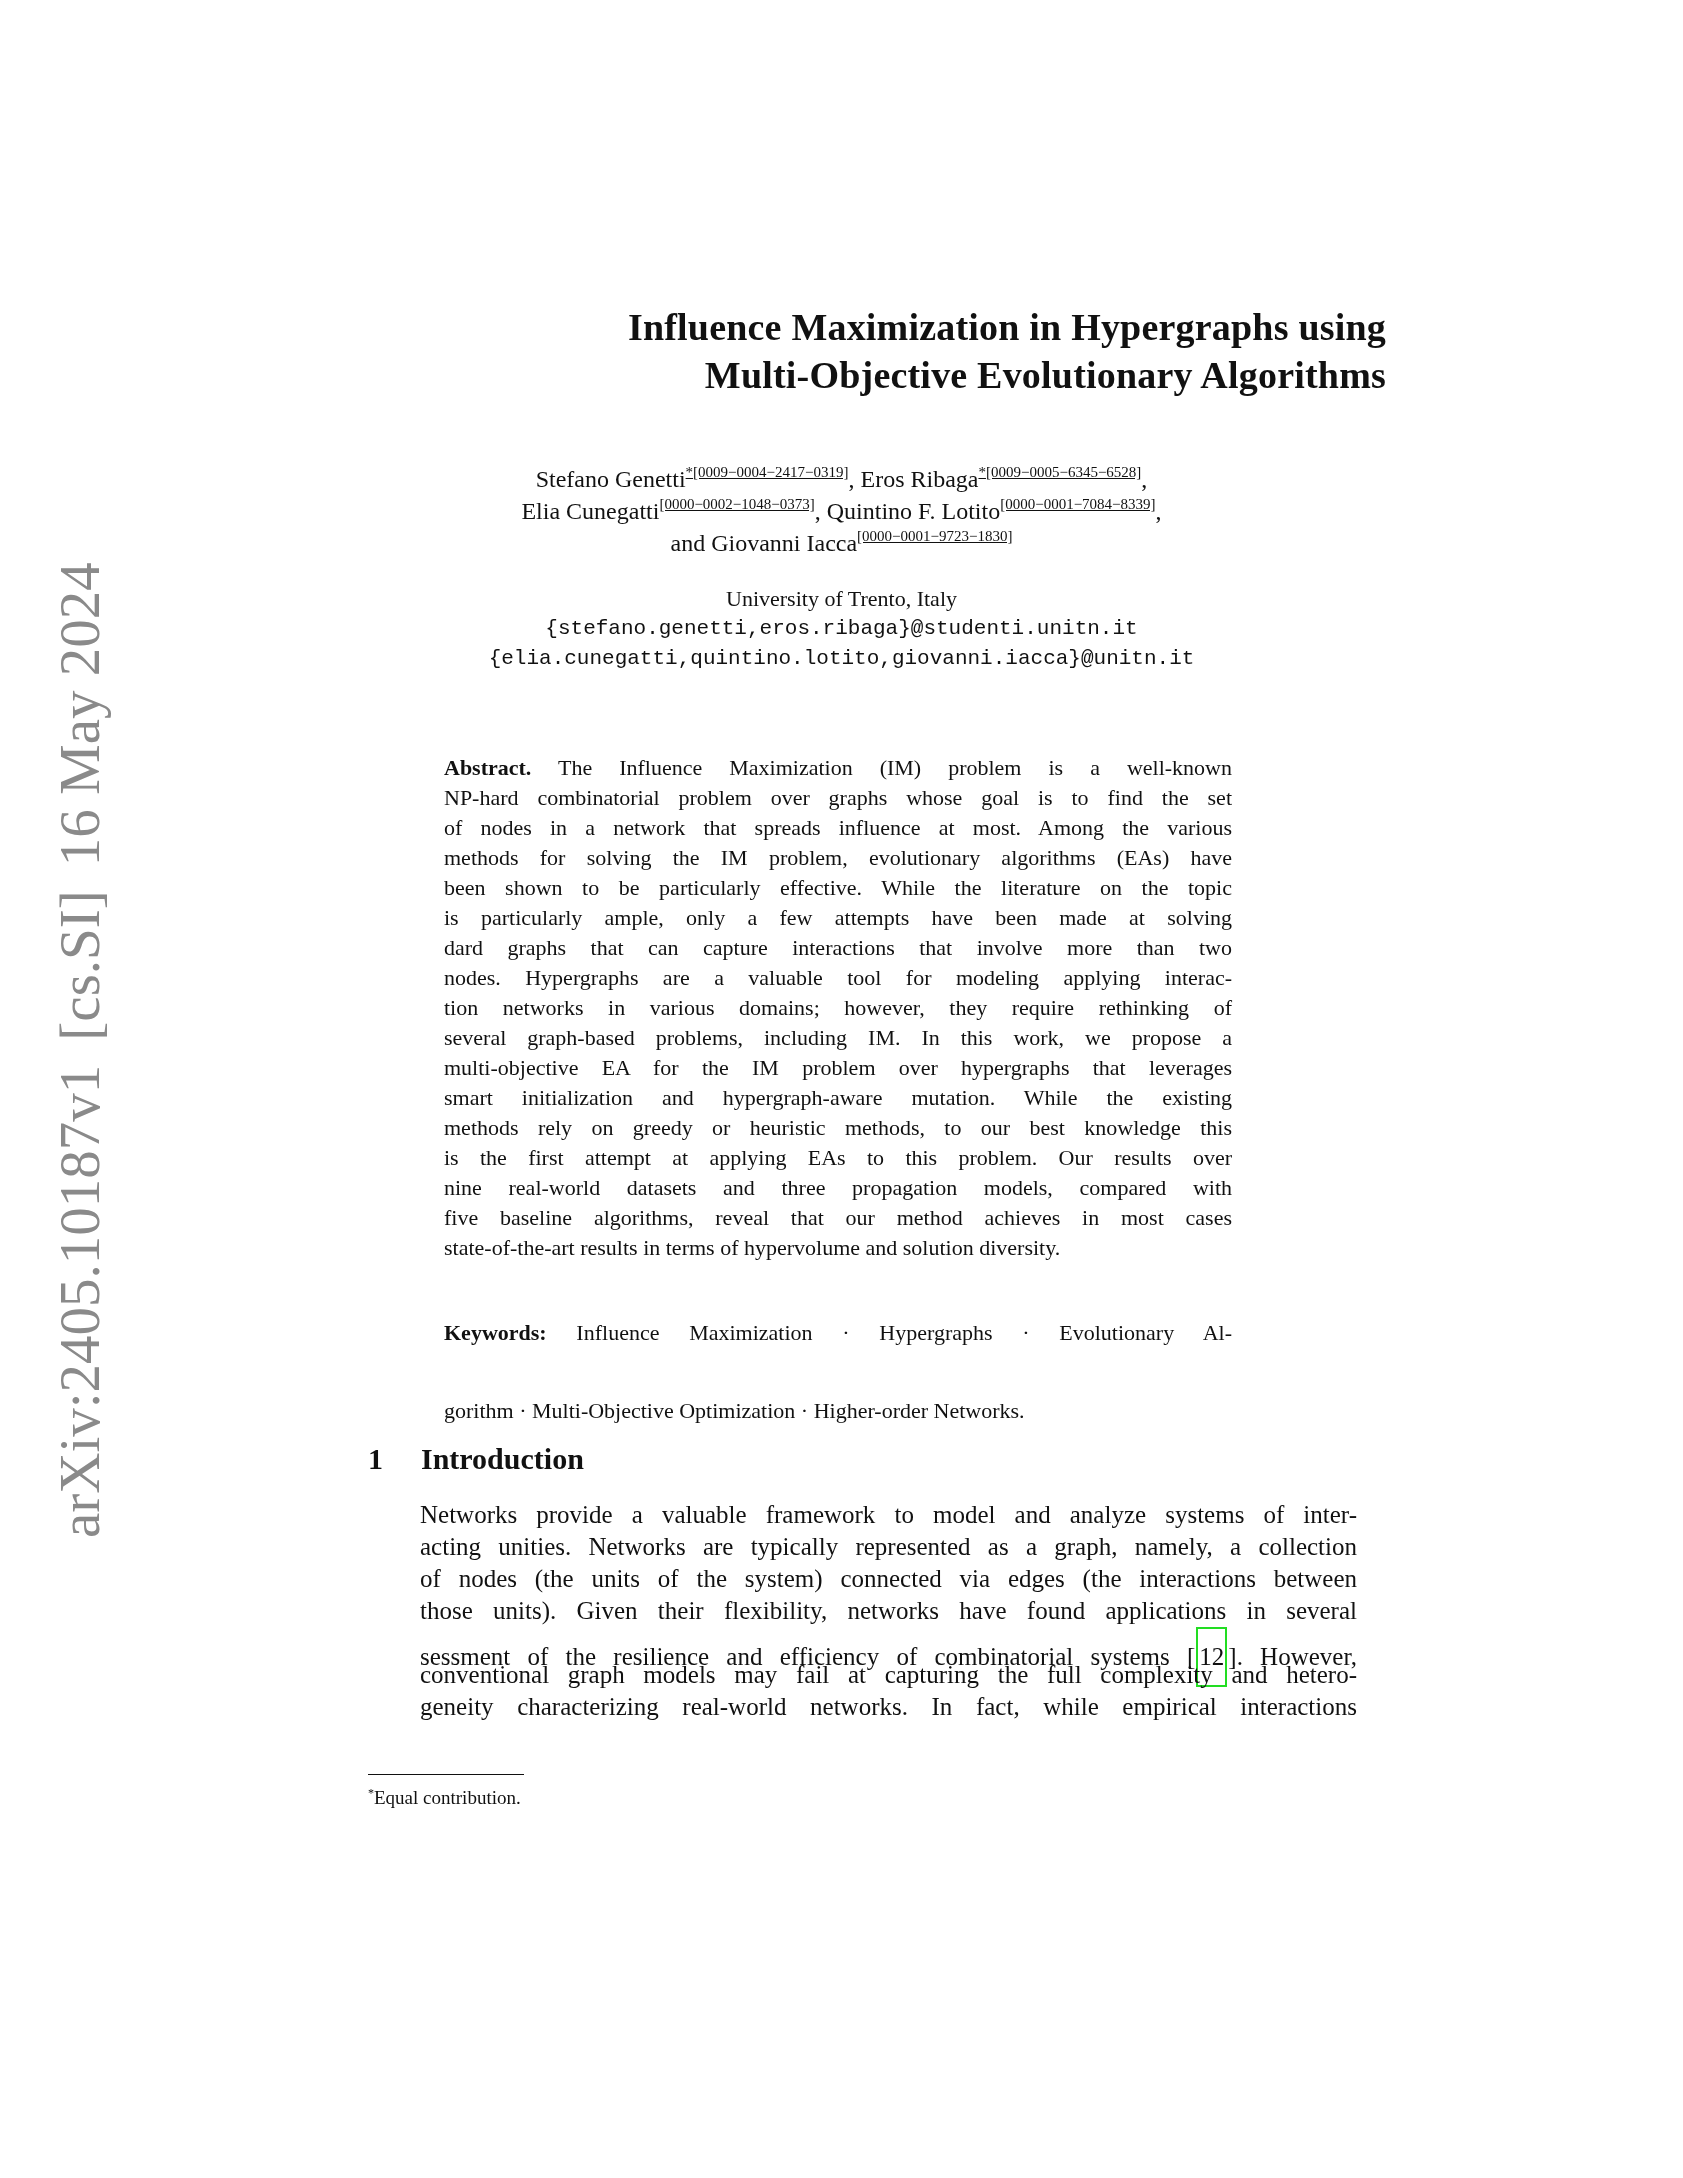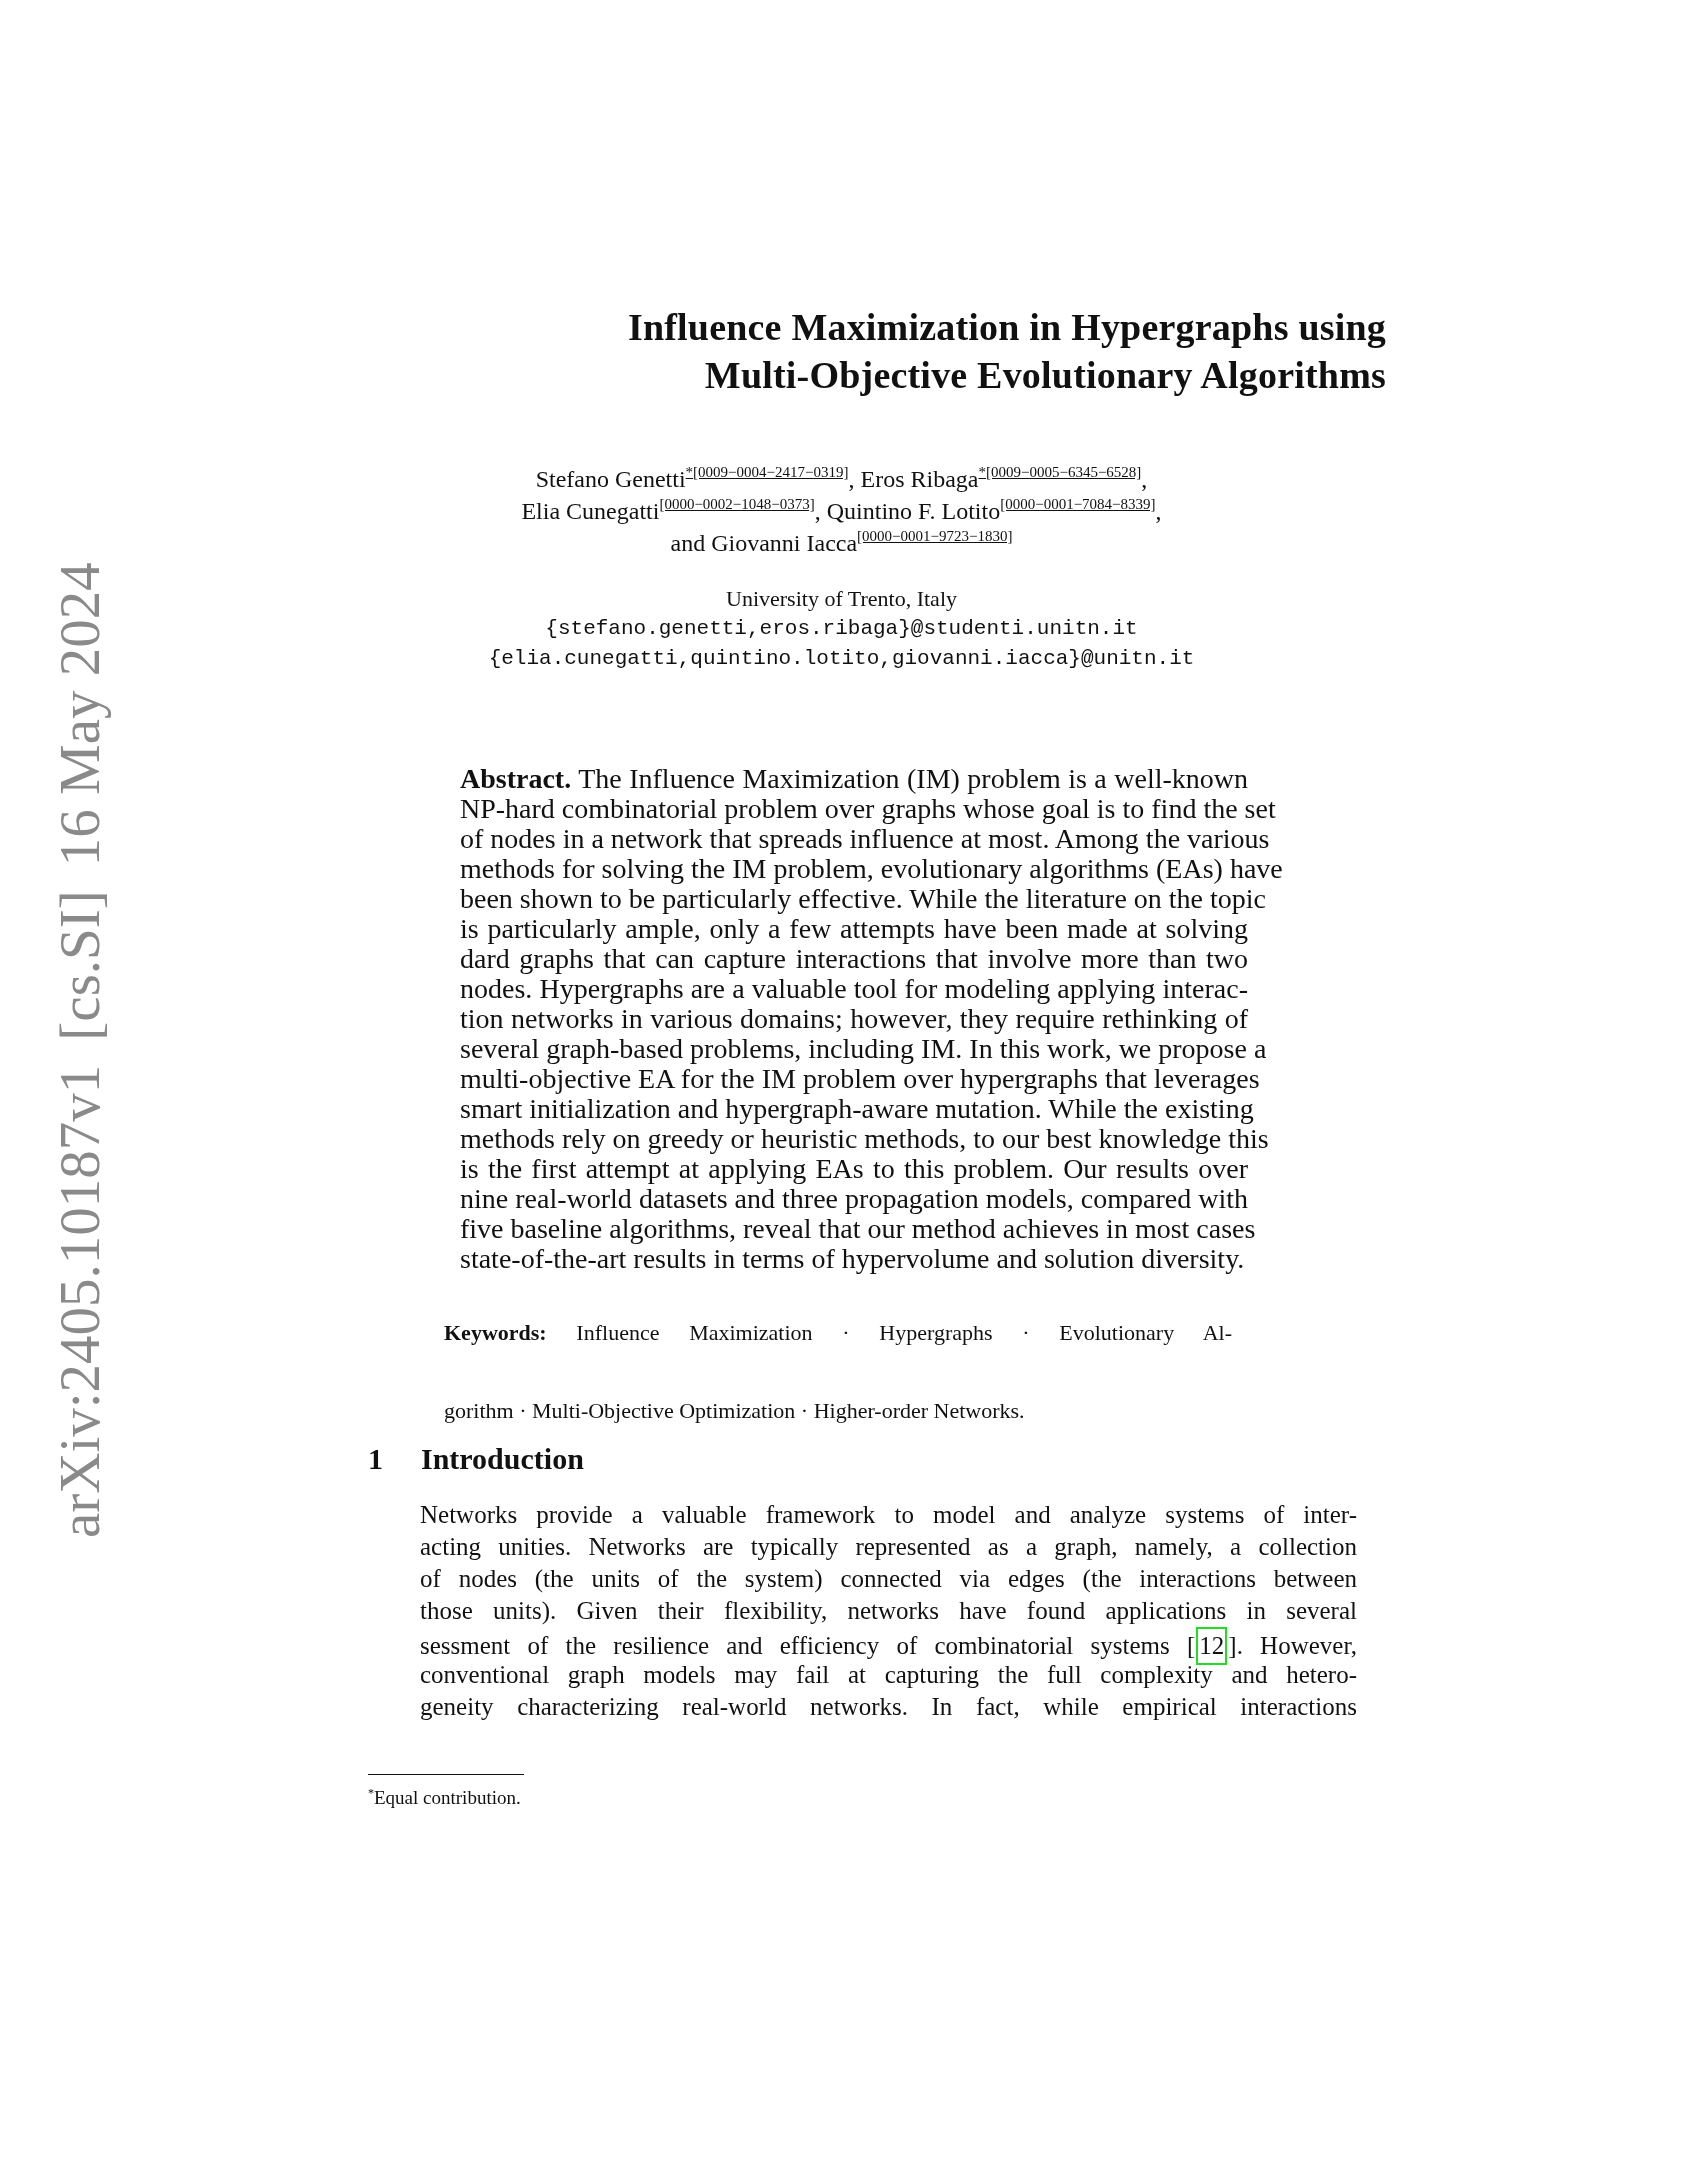--- a/index.html
+++ b/index.html
@@ -72,27 +72,26 @@
     line-height: 30px;
   }
   .affil .mono {
     font-family: "Liberation Mono", "DejaVu Sans Mono", monospace;
     font-size: 21px;
     white-space: nowrap;
   }
 
   .abstract {
     position: absolute;
-    left: 460px;
+    left: 444px;
     top: 753px;
     width: 788px;
-    font-size: 28px;
+    font-size: 22px;
     line-height: 30px;
     text-align: justify;
-    margin-top: 11px;
   }
   .abstract .line {
     display: block;
     text-align: justify;
     text-align-last: justify;
     white-space: nowrap;
     height: 30px;
   }
   .abstract .line.last { text-align-last: left; }
   .abstract b { font-weight: bold; }
@@ -137,21 +136,21 @@
   .intro .line {
     display: block;
     text-align: justify;
     text-align-last: justify;
     white-space: nowrap;
     height: 32px;
   }
   .cite {
     display: inline-block;
     border: 2px solid #22dd22;
-    padding: 5px 1px;
+    padding: 16px 1px;
     line-height: 24px;
     margin: 0 1px;
   }
 
   .fn-rule {
     position: absolute;
     left: 368px;
     top: 1774px;
     width: 156px;
     height: 0;

